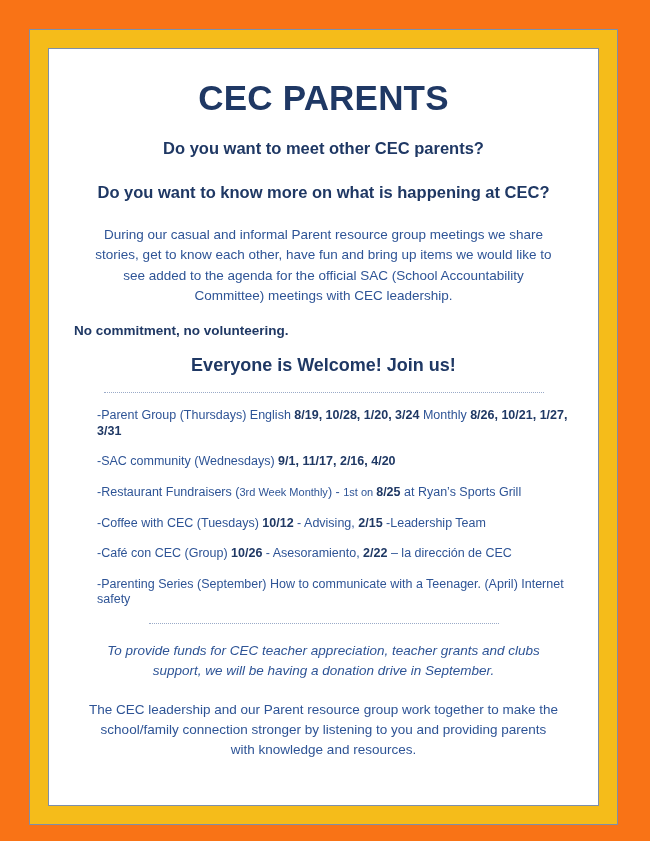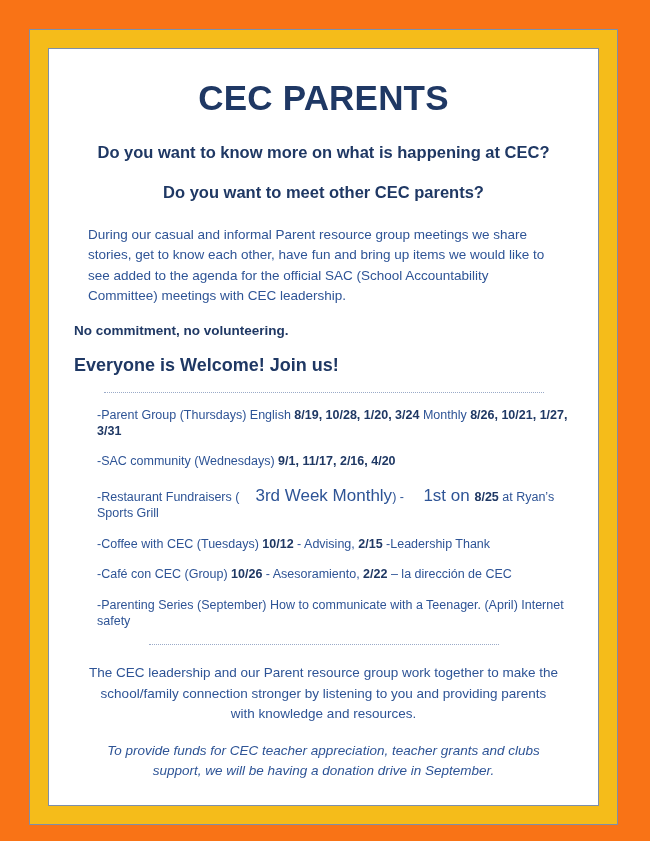--- a/index.html
+++ b/index.html
@@ -70,36 +70,37 @@
     font-size: 16.5px;
     font-weight: bold;
     color: #1F3864;
     margin: 0;
     line-height: 1.2;
   }
   .subhead.first { margin-top: 25px; }
   .subhead.second { margin-top: 21px; }
 
   .intro {
+    text-align: center;
     font-size: 13.5px;
     color: #2E5496;
     line-height: 1.5;
     margin: 22px 14px 0 14px;
   }
 
   .nocommit {
     text-align: left;
     font-size: 13.5px;
     font-weight: bold;
     color: #1F3864;
     margin: 17px 0 0 0;
   }
 
   .welcome {
-    text-align: left;
+    text-align: center;
     font-size: 18px;
     font-weight: bold;
     color: #1F3864;
     margin: 17px 0 0 0;
   }
 
   .divider {
     border: 0;
     border-top: 1px dotted #9AAAC8;
     margin: 16px auto 0 auto;
@@ -122,21 +123,21 @@
     padding: 0;
   }
   .meeting-item {
     font-size: 12.5px;
     color: #2E5496;
     margin-top: 15px;
     padding-left: 23px;
     line-height: 1.25;
   }
   .meeting-item b { font-weight: bold; color: #1F3864; }
-  .meeting-item .sc { font-size: 17px; margin-left: 16px; }
+  .meeting-item .sc { font-size: 11px; }
 
   .closing {
     text-align: center;
     font-size: 13.5px;
     color: #2E5496;
     line-height: 1.5;
     margin: 18px 14px 0 14px;
   }
   .closing.italic {
     font-style: italic;
@@ -154,22 +155,22 @@
 </head>
 <body>
 
 <div class="flyer">
   <div class="frame-outer">
     <div class="frame-inner">
       <div class="content">
 
         <h1 class="title">CEC PARENTS</h1>
 
+        <p class="subhead second">Do you want to meet other CEC parents?</p>
         <p class="subhead first">Do you want to know more on what is happening at CEC?</p>
-        <p class="subhead second">Do you want to meet other CEC parents?</p>
 
         <p class="intro">During our casual and informal Parent resource group meetings we share stories, get to know each other, have fun and bring up items we would like to see added to the agenda for the official SAC (School Accountability Committee) meetings with CEC leadership.</p>
 
         <p class="nocommit">No commitment, no volunteering.</p>
 
         <p class="welcome">Everyone is Welcome! Join us!</p>
 
         <hr class="divider wide">
 
 
@@ -177,33 +178,33 @@
           <li class="meeting-item">
             <span>-Parent Group (Thursdays) English </span><b>8/19, 10/28, 1/20, 3/24</b><span>   Monthly </span><b>8/26, 10/21, 1/27, 3/31</b>
           </li>
           <li class="meeting-item">
             <span>-SAC community (Wednesdays) </span><b>9/1, 11/17, 2/16, 4/20</b>
           </li>
           <li class="meeting-item">
             <span>-Restaurant Fundraisers (</span><span class="sc">3rd Week Monthly</span><span>) - </span><span class="sc">1st on </span><b>8/25</b><span> at Ryan’s Sports Grill</span>
           </li>
           <li class="meeting-item">
-            <span>-Coffee with CEC (Tuesdays) </span><b>10/12</b><span> - Advising, </span><b>2/15</b><span> -Leadership Thank</span>
+            <span>-Coffee with CEC (Tuesdays) </span><b>10/12</b><span> - Advising, </span><b>2/15</b><span> -Leadership Team</span>
           </li>
           <li class="meeting-item">
             <span>-Café con CEC (Group) </span><b>10/26</b><span> - Asesoramiento, </span><b>2/22</b><span> – la dirección de CEC</span>
           </li>
           <li class="meeting-item">
             <span>-Parenting Series (September) How to communicate with a Teenager. (April) Internet safety</span>
           </li>
         </ul>
 
         <hr class="divider narrow">
 
+        <p class="closing italic">To provide funds for CEC teacher appreciation, teacher grants and clubs support, we will be having a donation drive in September.</p>
+
         <p class="closing">The CEC leadership and our Parent resource group work together to make the school/family connection stronger by listening to you and providing parents with knowledge and resources.</p>
-
-        <p class="closing italic">To provide funds for CEC teacher appreciation, teacher grants and clubs support, we will be having a donation drive in September.</p>
 
 
       </div>
     </div>
   </div>
 </div>
 
 </body></html>

